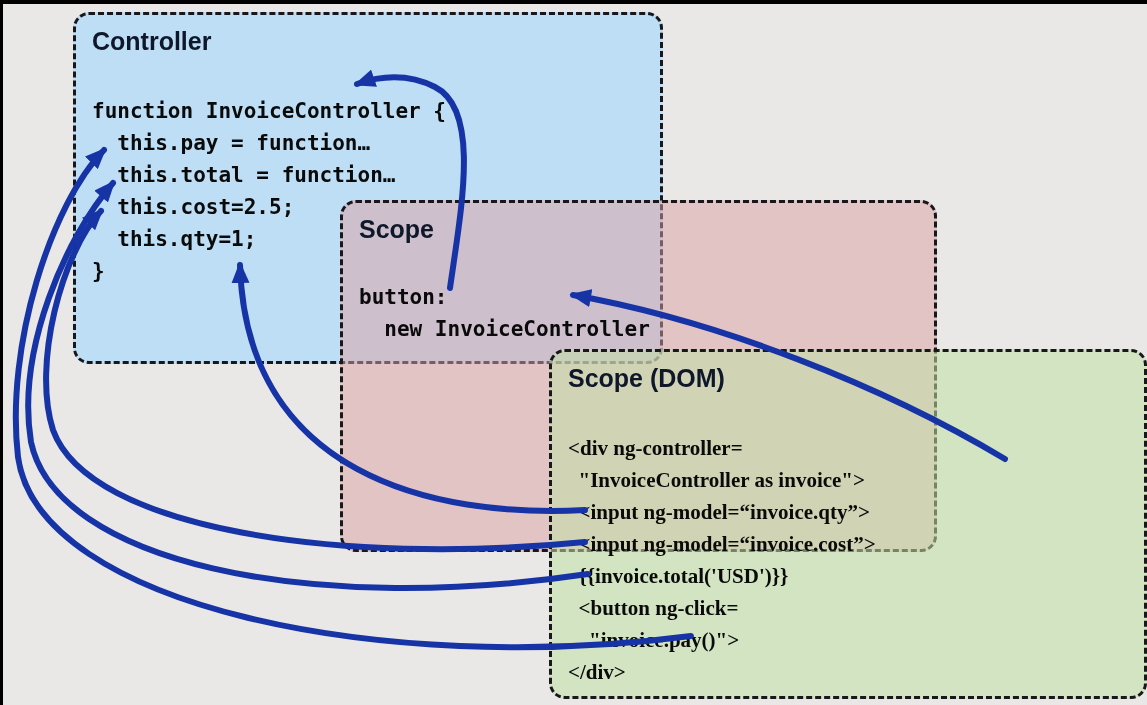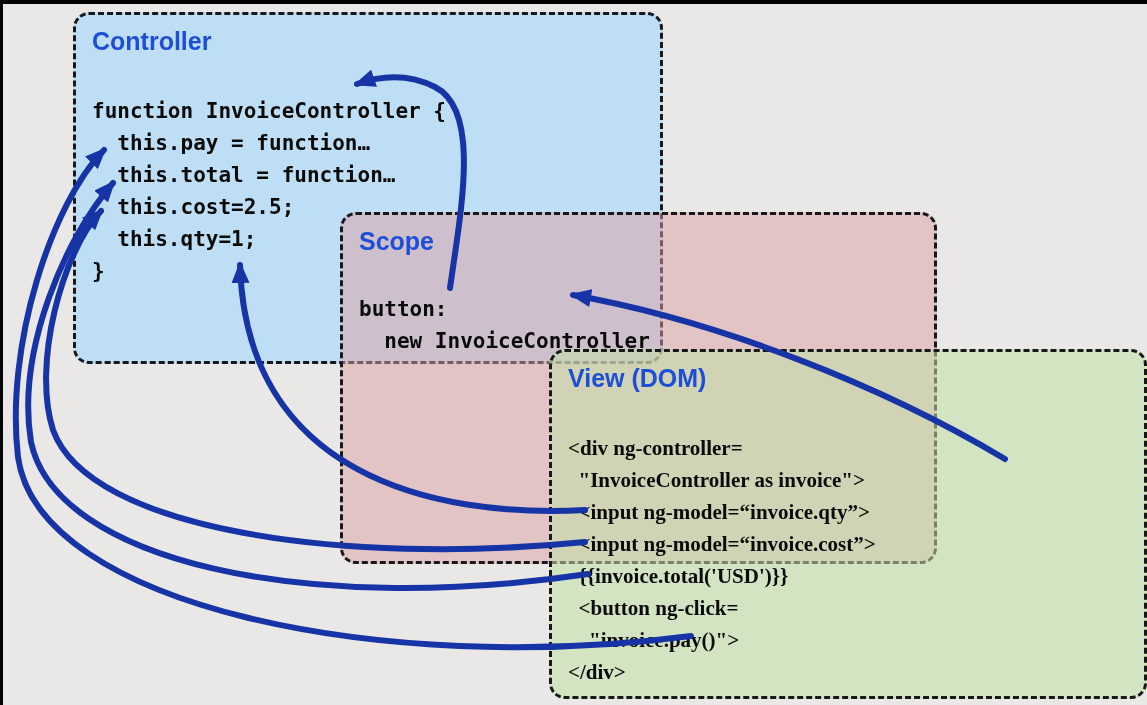--- a/index.html
+++ b/index.html
@@ -2,29 +2,29 @@
 <html><head>
 <meta charset="utf-8">
 <style>
   html,body{margin:0;padding:0;background:#9a9a9a;}
   .canvas{
     position:relative;width:1147px;height:705px;background:#e9e8e6;overflow:hidden;
     border-top:4px solid #000;border-left:3px solid #000;box-sizing:border-box;
     font-family:"Liberation Sans",sans-serif;
   }
   .box{position:absolute;border:3px dashed #17171c;border-radius:16px;box-sizing:border-box;}
-  .box-title{position:absolute;left:16px;top:12px;font-weight:bold;font-size:25px;color:#1d4ed8;}
+  .box-title{position:absolute;left:16px;top:12px;font-weight:bold;font-size:25px;color:#0f172a;}
   .box-code{
     position:absolute;left:16px;margin:0;
     font-family:"DejaVu Sans Mono","Liberation Mono",monospace;
     font-weight:bold;font-size:21px;line-height:32px;color:#0a0a0a;white-space:pre;
   }
   #controller-box{left:70px;top:8px;width:590px;height:352px;}
   #controller-box .box-code{top:80px;}
-  #scope-box{left:337px;top:208px;width:597px;height:352px;}
+  #scope-box{left:337px;top:196px;width:597px;height:352px;}
   #scope-box .box-code{top:78px;}
   #view-box{left:546px;top:345px;width:598px;height:350px;}
   #view-box .box-code{top:80px;font-family:Liberation Serif, serif;}
   svg.arrows{position:absolute;left:0;top:0;width:1147px;height:705px;pointer-events:none;}
   svg.arrows path.arrow{fill:none;stroke:#1634a6;stroke-width:6;stroke-linecap:round;}
   #arrow-head path{fill:#1634a6;}
 </style>
 </head>
 <body>
 
@@ -40,21 +40,21 @@
 }</pre>
   </div>
 
   <div class="box" id="scope-box" style="background: rgba(222, 160, 164, 0.5);">
     <div class="box-title">Scope</div>
     <pre class="box-code">button:
   new InvoiceController</pre>
   </div>
 
   <div class="box" id="view-box" style="background: rgba(193, 224, 166, 0.55);">
-    <div class="box-title">View (DOM)</div>
+    <div class="box-title">Scope (DOM)</div>
     <pre class="box-code">&lt;div ng-controller=
   "InvoiceController as invoice"&gt;
   &lt;input ng-model=“invoice.qty”&gt;
   &lt;input ng-model=“invoice.cost”&gt;
   {{invoice.total('USD')}}
   &lt;button ng-click=
     "invoice.pay()"&gt;
 &lt;/div&gt;</pre>
   </div>
 

